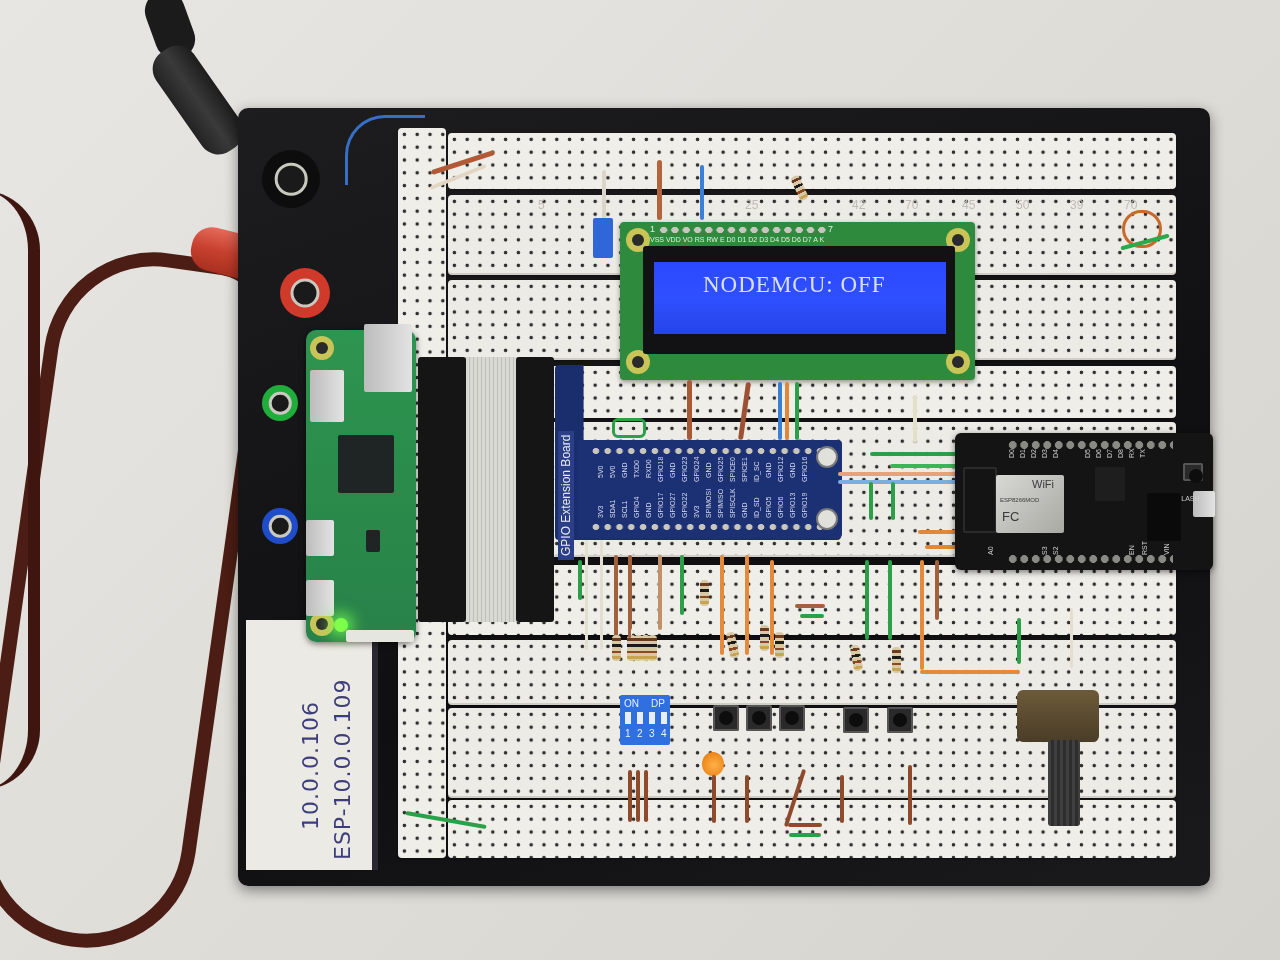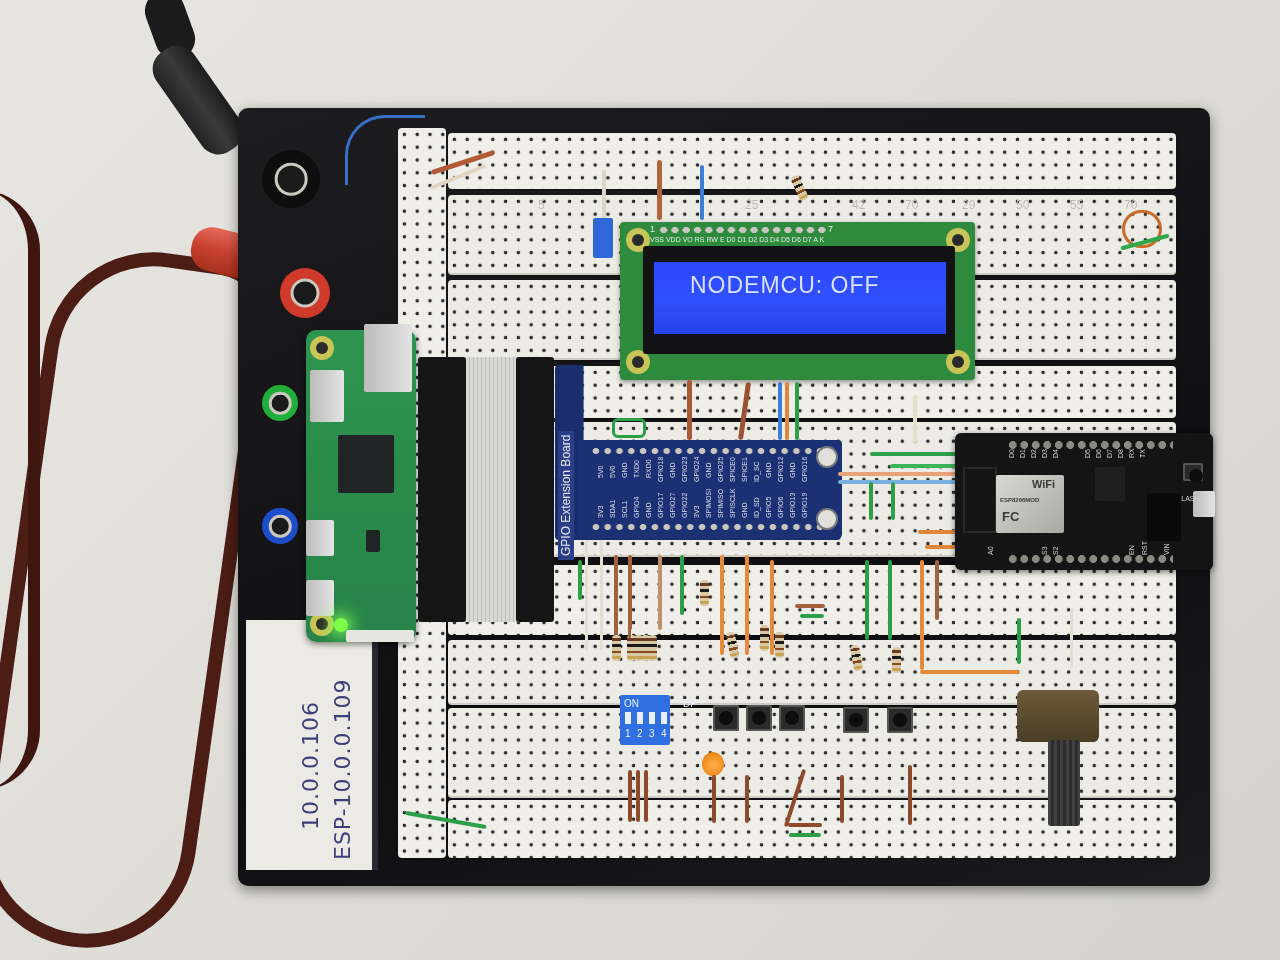--- a/index.html
+++ b/index.html
@@ -110,38 +110,38 @@
     }
     #lcd-bezel {
       left: 643px; top: 246px; width: 312px; height: 108px;
       background: #121214; border-radius: 3px;
     }
     #lcd-screen {
       left: 654px; top: 262px; width: 292px; height: 72px;
       background: linear-gradient(180deg, #2b48ff 0%, #2f50ff 50%, #2644e8 100%);
     }
     #lcd-text {
-      position: absolute; left: 36px; top: 10px;
-      font-family: Liberation Sans, sans-serif; font-size: 23px;
+      position: absolute; left: 49px; top: 10px;
+      font-family: Liberation Serif, serif; font-size: 23px;
       color: #d9e0ff; letter-spacing: 1px;
     }
     .lcd-pinlabel { position: absolute; font-size: 7px; color: #e6eee6; white-space: nowrap; }
 
     
     #nodemcu {
       left: 955px; top: 433px; width: 258px; height: 137px;
       background: #141414; border-radius: 6px;
       box-shadow: 0 2px 6px rgba(0,0,0,0.5);
     }
     #esp-shield {
       left: 996px; top: 475px; width: 68px; height: 58px;
       background: linear-gradient(135deg,#d8d8d4,#a9a9a4);
       border-radius: 2px;
     }
-    .esp-txt { position: absolute; font-size: 9px; color: #3a3a3a; font-weight: bold; }
+    .esp-txt { position: absolute; font-size: 9px; color: #3a3a3a; font-weight: normal; }
     .mcu-pin { position: absolute; font-size: 7px; color: #d0d0d0; transform: rotate(-90deg); transform-origin: left top; white-space: nowrap; }
 
     
     .resistor {
       position: absolute; width: 9px; height: 26px; border-radius: 4px;
       background: linear-gradient(180deg, #d8c8a4 0 12%, #6a3b20 12% 22%, #d8c8a4 22% 36%, #1a1a1a 36% 46%, #d8c8a4 46% 60%, #8a4a20 60% 70%, #d8c8a4 70% 82%, #c8a452 82% 92%, #d8c8a4 92%);
     }
     .wire { position: absolute; border-radius: 3px; }
     .dip {
       left: 620px; top: 695px; width: 50px; height: 50px;
@@ -199,23 +199,23 @@
 <div class="abs bb" style="left:448px; top:422px; width:728px; height:135px;"></div>
 <div class="abs bb-rail" style="left:448px; top:565px; width:728px; height:70px;"></div>
 <div class="abs bb" style="left:448px; top:640px; width:728px; height:65px;"></div>
 <div class="abs bb" style="left:448px; top:708px; width:728px; height:90px;"></div>
 <div class="abs bb-rail" style="left:448px; top:800px; width:728px; height:58px;"></div>
 
 <div class="bb-num" style="left:538px; top:198px;">5</div>
 <div class="bb-num" style="left:745px; top:198px;">25</div>
 <div class="bb-num" style="left:852px; top:198px;">42</div>
 <div class="bb-num" style="left:905px; top:198px;">70</div>
-<div class="bb-num" style="left:962px; top:198px;">29</div>
+<div class="bb-num" style="left:962px; top:198px;">45</div>
 <div class="bb-num" style="left:1016px; top:198px;">50</div>
-<div class="bb-num" style="left:1070px; top:198px;">55</div>
+<div class="bb-num" style="left:1070px; top:198px;">39</div>
 <div class="bb-num" style="left:1124px; top:198px;">70</div>
 
 <div class="wire" style="left:345px; top:115px; width:80px; height:70px; border:3px solid #3670c6; border-right:none; border-bottom:none; border-radius:40px 0 0 0; background:transparent;"></div>
 <div class="wire" style="left:430px; top:160px; width:66px; height:5px; background:#b25a35; transform:rotate(-18deg);"></div>
 <div class="wire" style="left:428px; top:175px; width:60px; height:4px; background:#e2d6c3; transform:rotate(-22deg);"></div>
 <div class="wire" style="left:602px; top:170px; width:4px; height:52px; background:#dcd5c8;"></div>
 <div class="wire" style="left:657px; top:160px; width:5px; height:60px; background:#b2643c;"></div>
 <div class="wire" style="left:700px; top:165px; width:4px; height:55px; background:#3c7fd8;"></div>
 <div class="resistor" style="left:795px; top:175px; transform:rotate(-25deg);"></div>
 <div class="wire" style="left:1122px; top:210px; width:40px; height:38px; border:3px solid #c86a2a; border-radius:20px; background:transparent;"></div>
@@ -380,21 +380,21 @@
 <div class="resistor" style="left:852px; top:645px; transform:rotate(-10deg);"></div>
 <div class="resistor" style="left:892px; top:647px;"></div>
 <div class="wire" style="left:920px; top:560px; width:4px; height:110px; background:#e58a3a;"></div>
 <div class="wire" style="left:920px; top:670px; width:100px; height:4px; background:#e58a3a;"></div>
 <div class="wire" style="left:935px; top:560px; width:4px; height:60px; background:#a2613c;"></div>
 <div class="wire" style="left:1017px; top:618px; width:4px; height:46px; background:#2ba048;"></div>
 <div class="wire" style="left:1070px; top:608px; width:3px; height:60px; background:#e3dfd0;"></div>
 
 <div class="abs dip">
   <span class="dip-lbl" style="left:4px; top:3px;">ON</span>
-  <span class="dip-lbl" style="left:31px; top:3px;margin-left:32px;">DP</span>
+  <span class="dip-lbl" style="left:31px; top:3px;">DP</span>
   <div class="dip-sw" style="left:5px;"></div>
   <div class="dip-sw" style="left:17px;"></div>
   <div class="dip-sw" style="left:29px;"></div>
   <div class="dip-sw" style="left:41px;"></div>
   <span class="dip-lbl" style="left:5px; top:33px;">1</span>
   <span class="dip-lbl" style="left:17px; top:33px;">2</span>
   <span class="dip-lbl" style="left:29px; top:33px;">3</span>
   <span class="dip-lbl" style="left:41px; top:33px;">4</span>
 </div>
 

